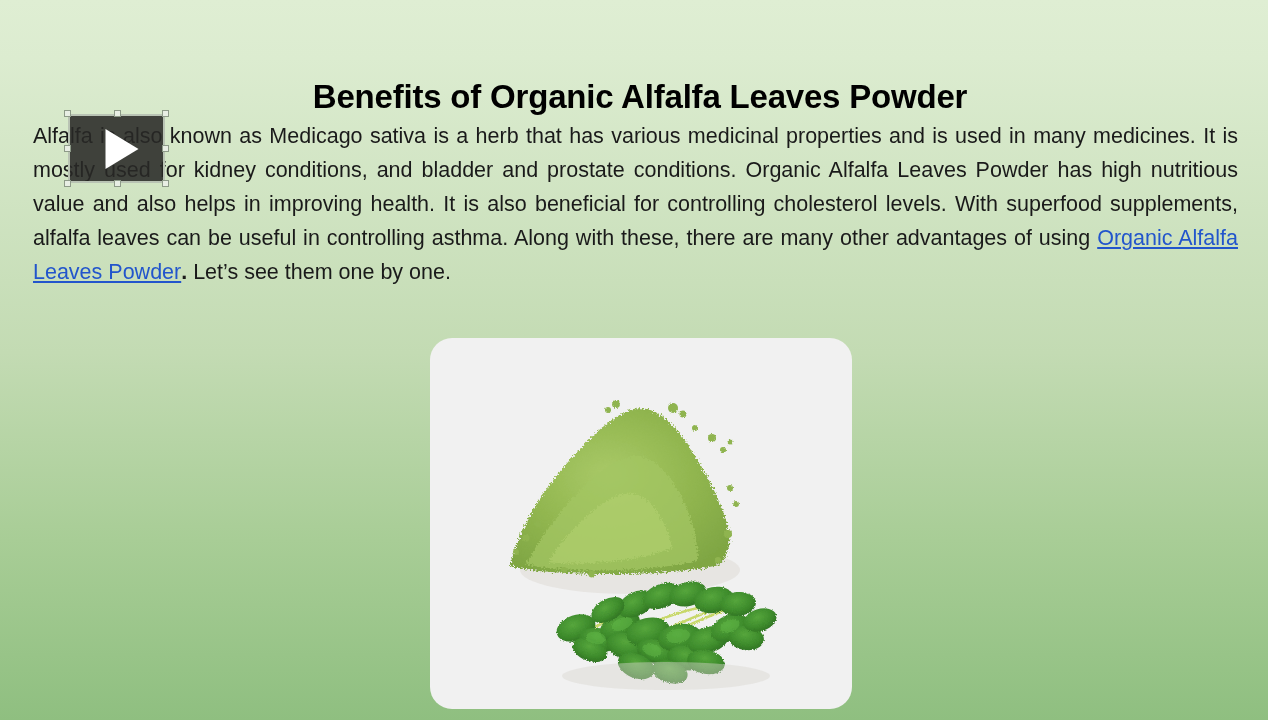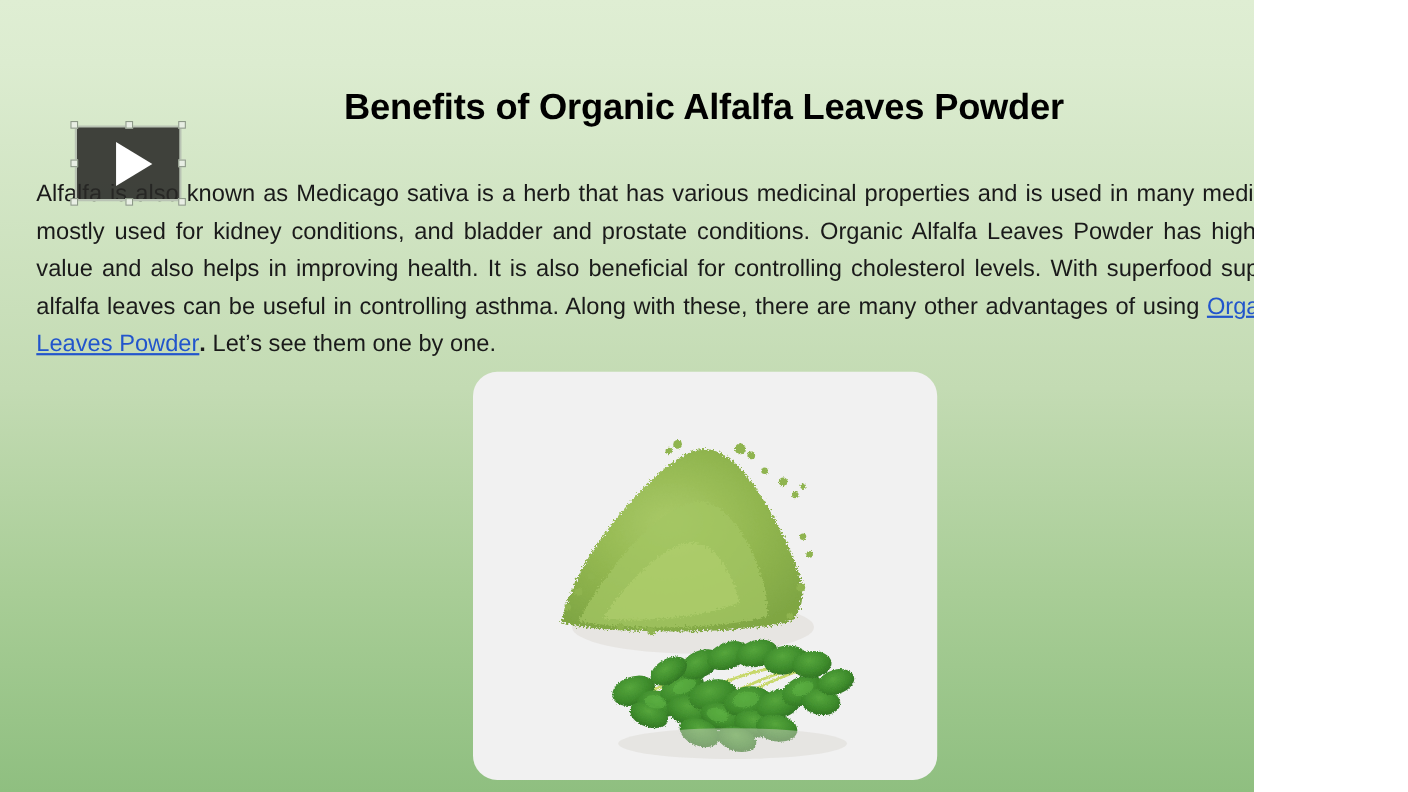--- a/index.html
+++ b/index.html
@@ -8,21 +8,21 @@
   }
   body {
     width: 1280px;
     height: 720px;
     overflow: hidden;
     font-family: "Liberation Sans", sans-serif;
   }
 
   #slide {
     position: relative;
-    width: 1140px;
+    width: 1268px;
     height: 720px;
     background: linear-gradient(to bottom, #dfeed3 0%, #dcecd0 8%, #c3dbb3 49%, #a8cd96 75%, #8fbf80 100%);
     overflow: hidden;
   }
 
   
   #slide-title {
     position: absolute;
     left: 0;
     top: 79px;
@@ -39,21 +39,20 @@
   #body-text {
     position: absolute;
     left: 33px;
     top: 119px;
     width: 1205px;
     font-size: 21.5px;
     line-height: 34px;
     color: #1a1a1a;
     text-align: justify;
     text-justify: inter-word;
-    margin-top: 40px;
   }
   #body-text .link {
     color: #2255cc;
     text-decoration: underline;
     cursor: pointer;
   }
   #body-text .dot-bold {
     font-weight: bold;
     color: #1a1a1a;
   }

